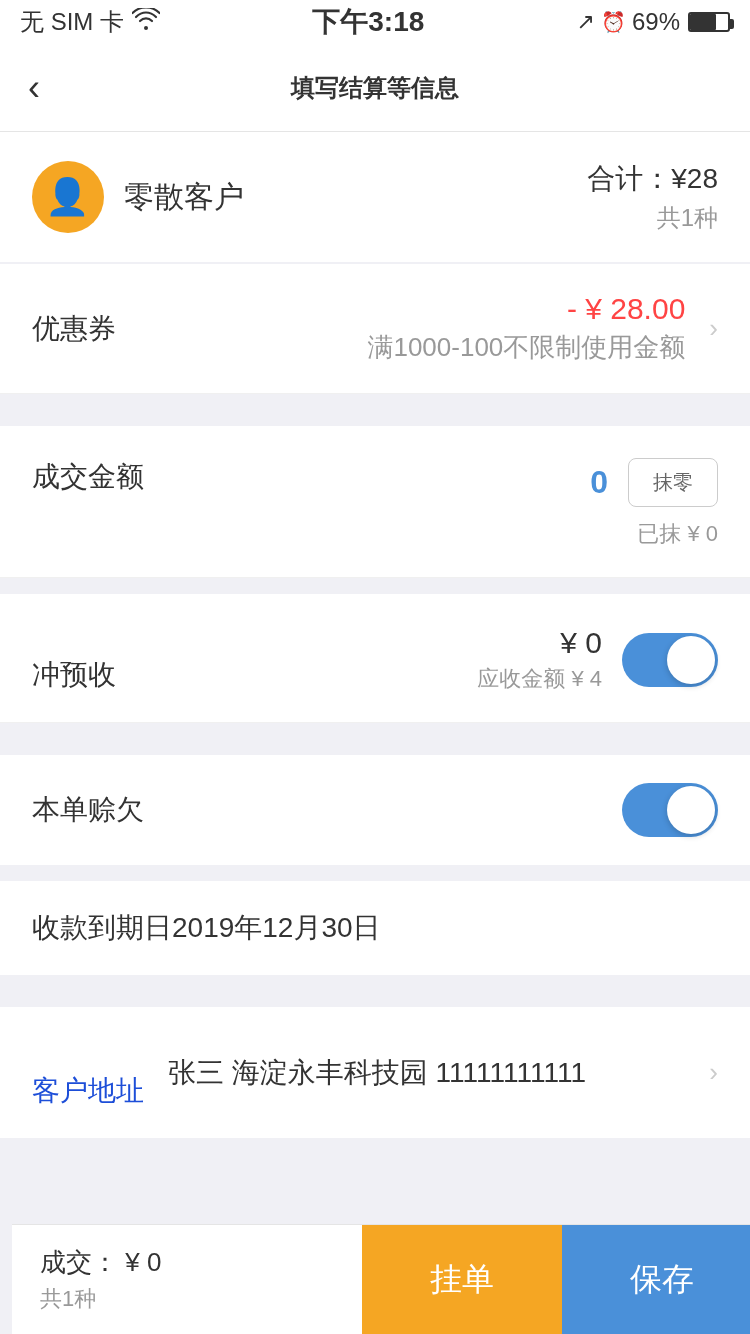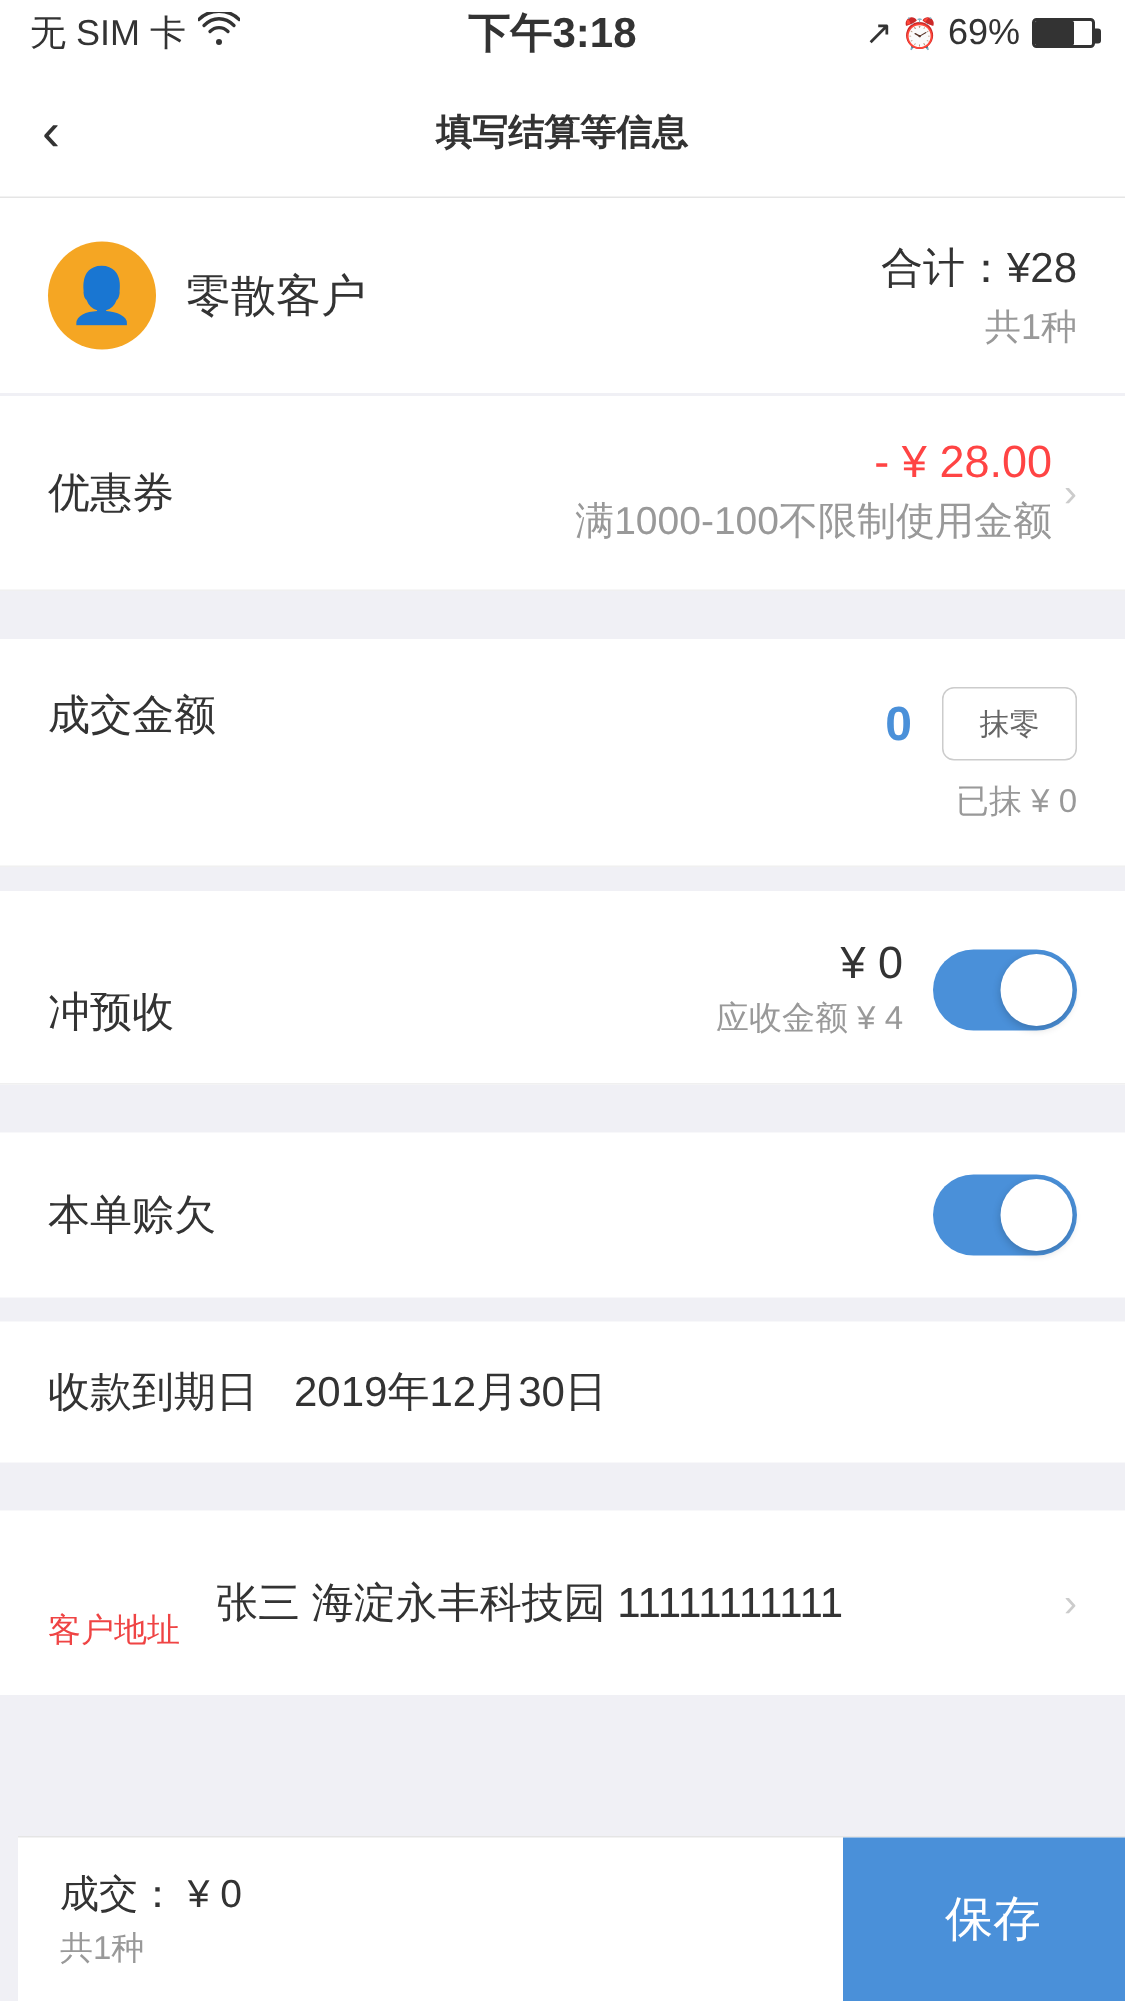--- a/index.html
+++ b/index.html
@@ -139,20 +139,21 @@
       min-height: 100px;
     }
     .row-label {
       font-size: 28px;
       color: #333;
       flex-shrink: 0;
     }
     .row-right {
       display: flex;
       align-items: center;
+      gap: 16px;
     }
     .row-value-block {
       text-align: right;
     }
     .coupon-discount {
       font-size: 30px;
       color: #ff4444;
       font-weight: 500;
     }
     .coupon-desc {
@@ -243,21 +244,20 @@
       align-items: center;
       justify-content: space-between;
     }
 
     
     .due-date-row {
       background: white;
       padding: 28px 32px;
       display: flex;
       align-items: flex-start;
-      gap: 24px;
     }
     .due-date-label { font-size: 28px; color: #333; }
     .due-date-value { font-size: 28px; color: #333; }
 
     
     .logistics-header {
       background: #f7f7f7;
       padding: 24px 32px;
       text-align: center;
       position: relative;
@@ -280,21 +280,21 @@
     }
 
     
     .address-row {
       background: white;
       padding: 28px 32px;
       display: flex;
       align-items: center;
       gap: 24px;
     }
-    .address-label { font-size: 22px; color: #ef4444; flex-shrink: 0; margin-top: 37px; }
+    .address-label { font-size: 28px; color: #1d4ed8; flex-shrink: 0; margin-top: 37px; }
     .address-value { font-size: 28px; color: #333; flex: 1; }
     .address-chevron { font-size: 26px; color: #ccc; }
 
     
     .bottom-bar {
       position: fixed;
       bottom: 0;
       left: 12px;
       width: 750px;
       height: 110px;
@@ -457,14 +457,15 @@
 
   <div class="empty-space"></div>
 
 </div>
 
 <div class="bottom-bar">
   <div class="bottom-info">
     <div class="bottom-deal">成交：  ¥ 0</div>
     <div class="bottom-count">共1种</div>
   </div>
+  <button class="btn-suspend">挂单</button>
   <button class="btn-save">保存</button>
 </div>
 
 </body></html>

